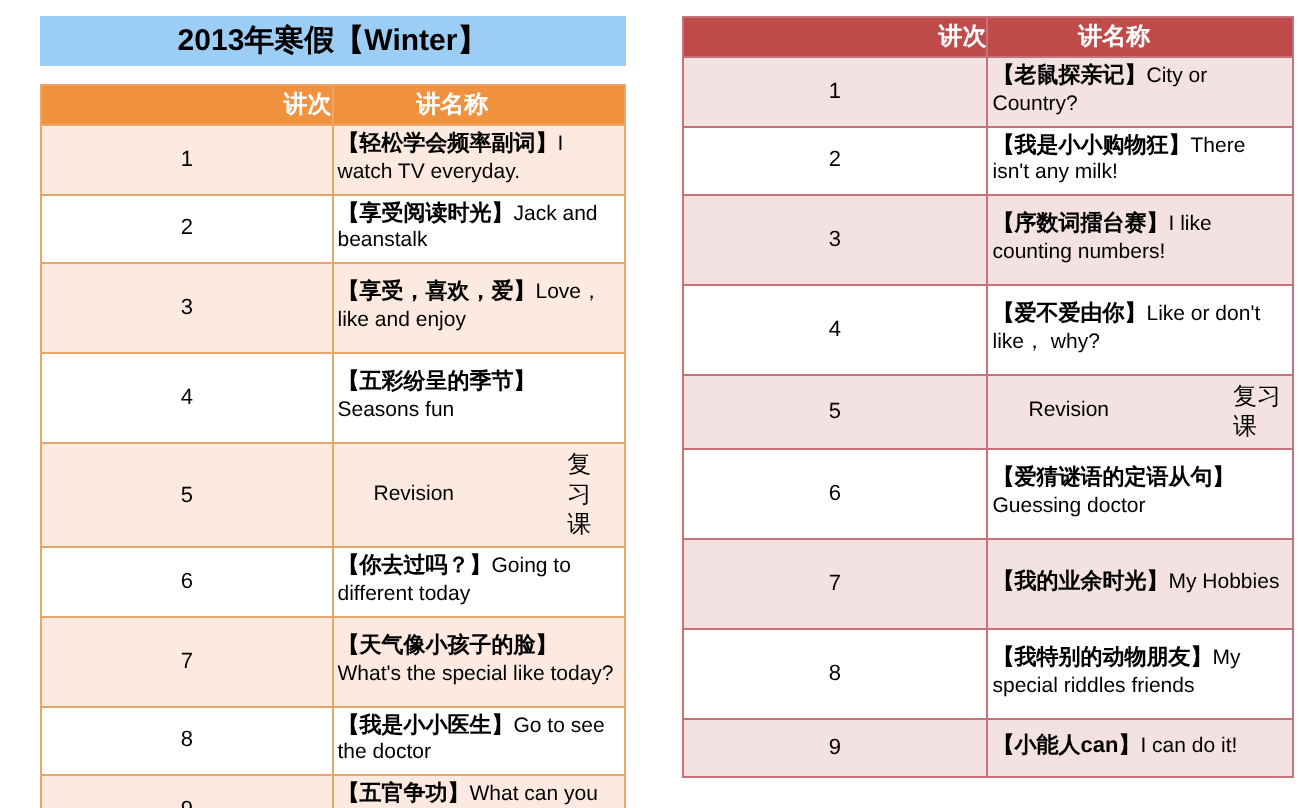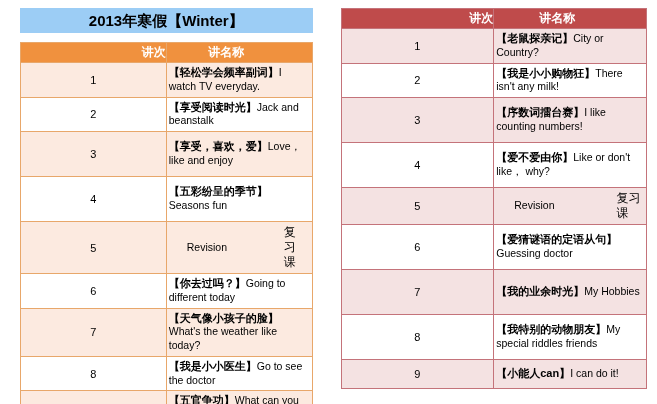--- a/index.html
+++ b/index.html
@@ -192,21 +192,21 @@
         <tr class="plain h1">
           <td class="num">6</td>
           <td class="name">
             <span class="cn">【你去过吗？】</span><span class="en">Going to different today</span>
           </td>
         </tr>
 
         <tr class="alt h2">
           <td class="num">7</td>
           <td class="name">
-            <span class="cn">【天气像小孩子的脸】</span><span class="en">What's the weather like today?</span>
+            <span class="cn">【天气像小孩子的脸】</span><span class="en">What's the special like today?</span>
           </td>
         </tr>
 
         <tr class="plain h1">
           <td class="num">8</td>
           <td class="name">
             <span class="cn">【我是小小医生】</span><span class="en">Go to see the doctor</span>
           </td>
         </tr>
 

